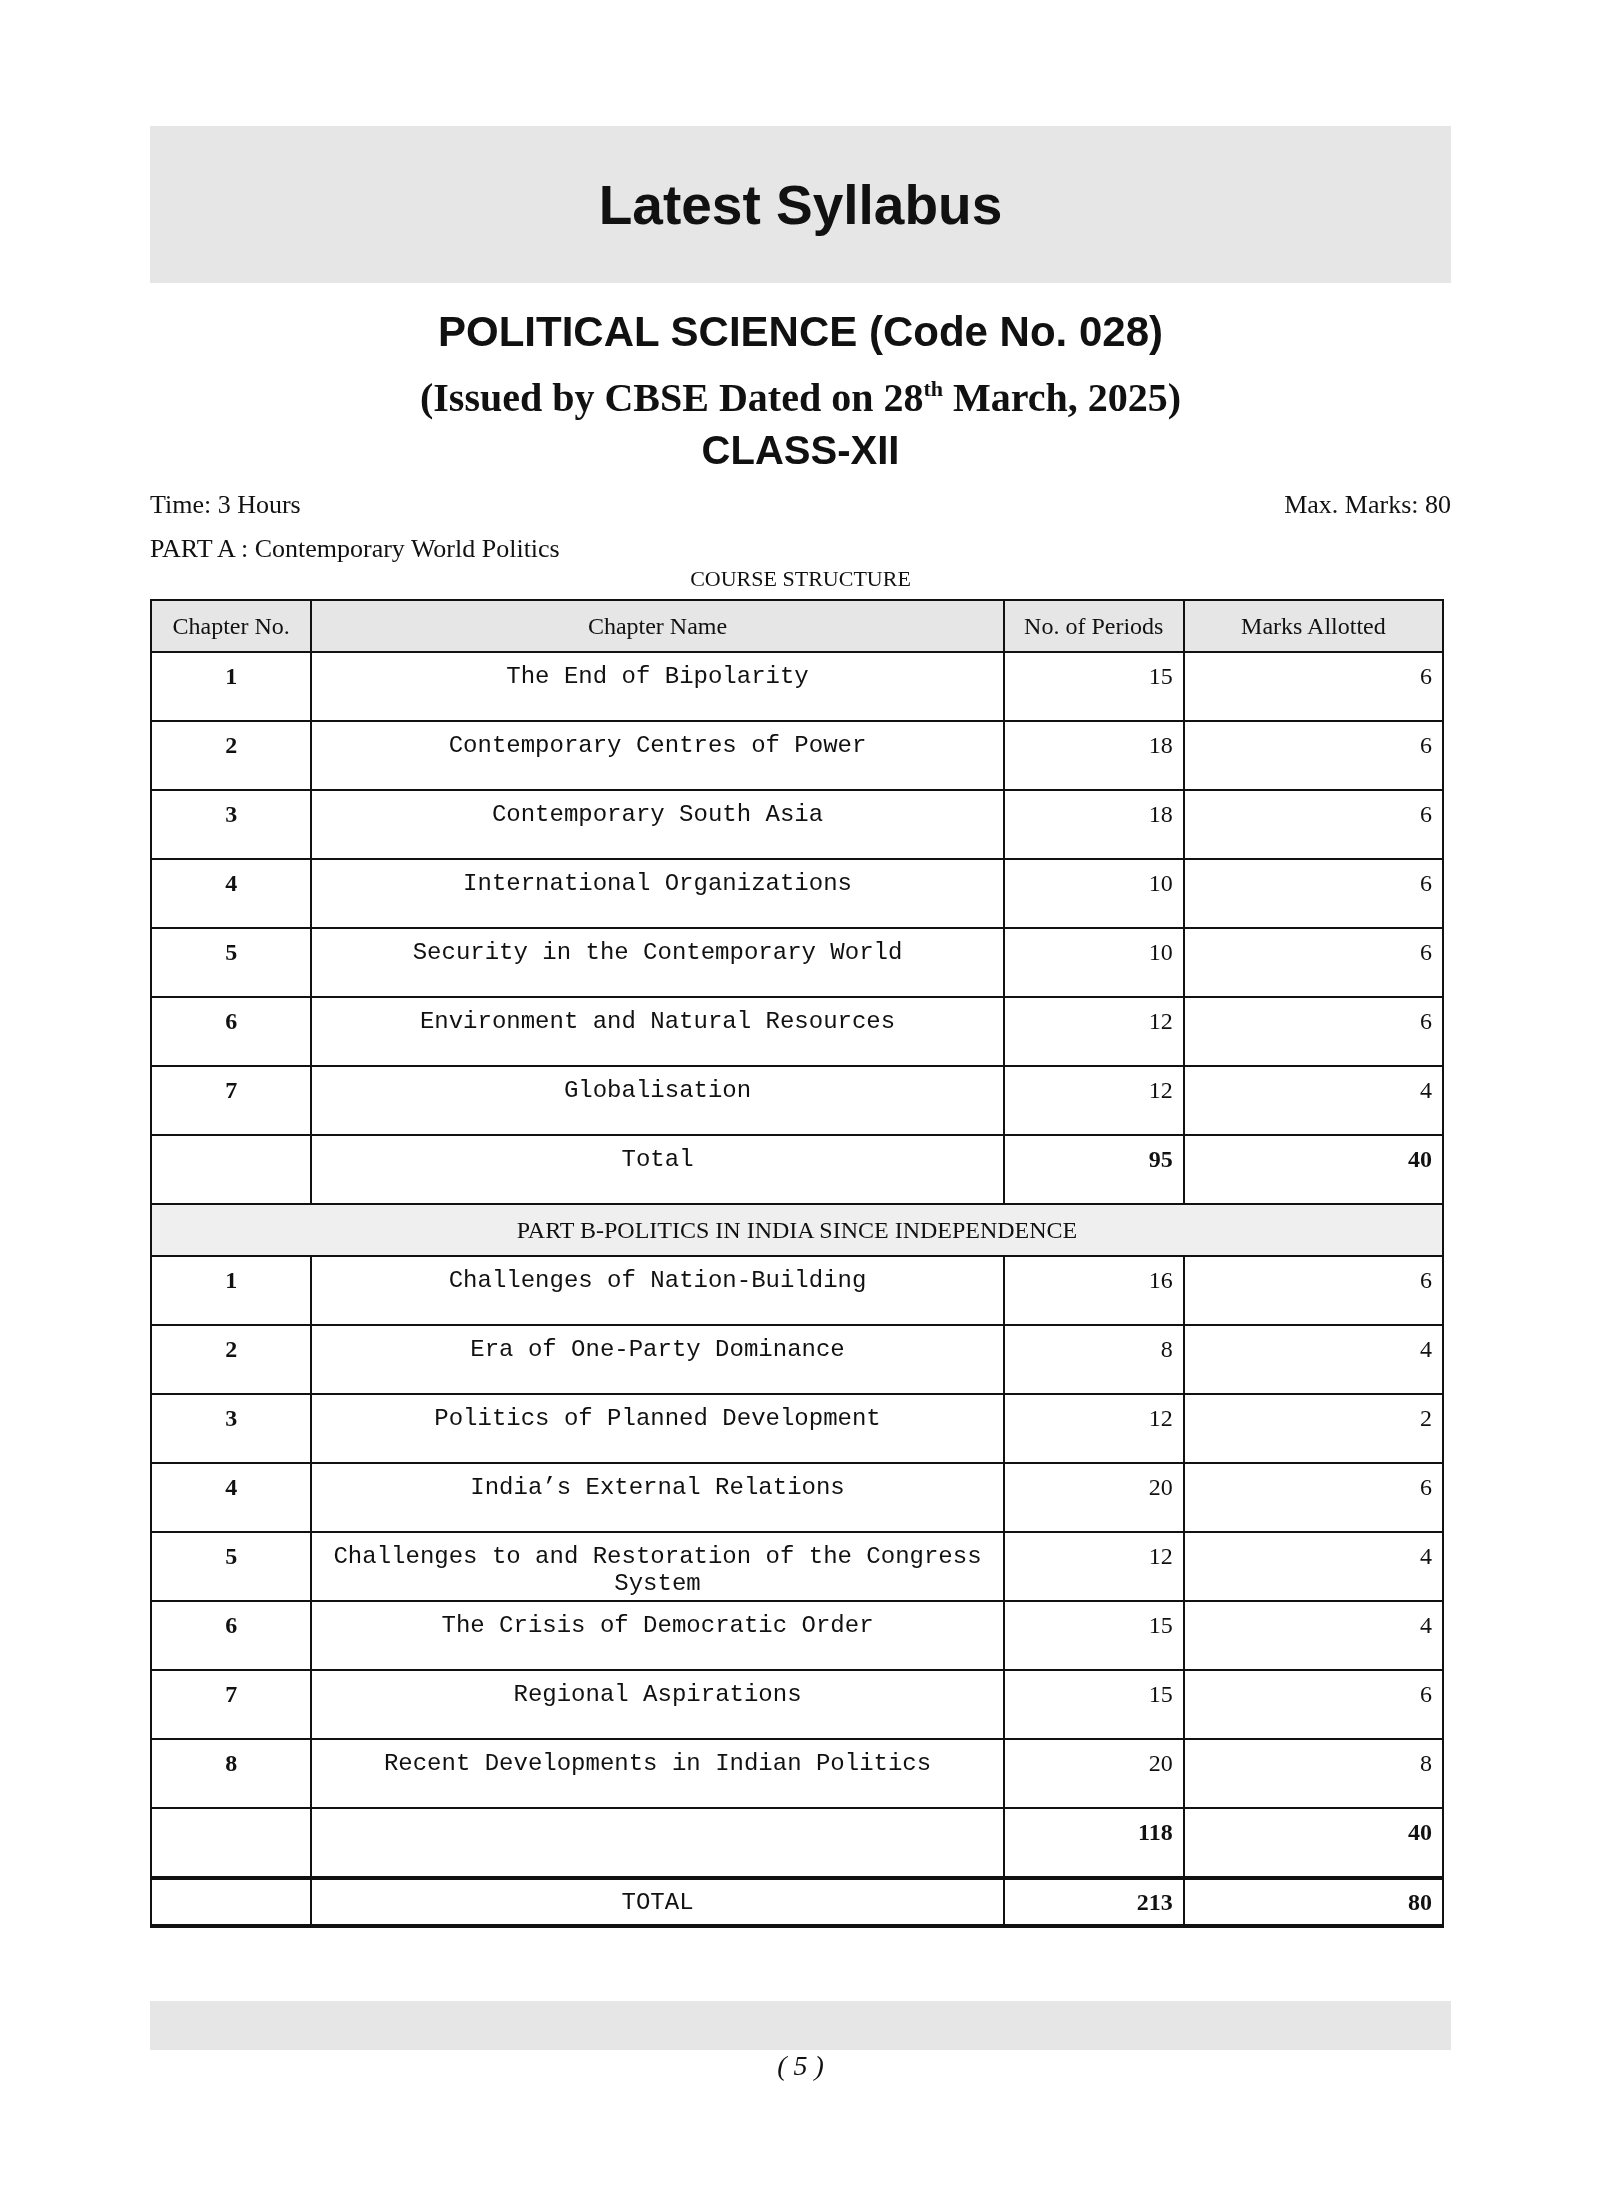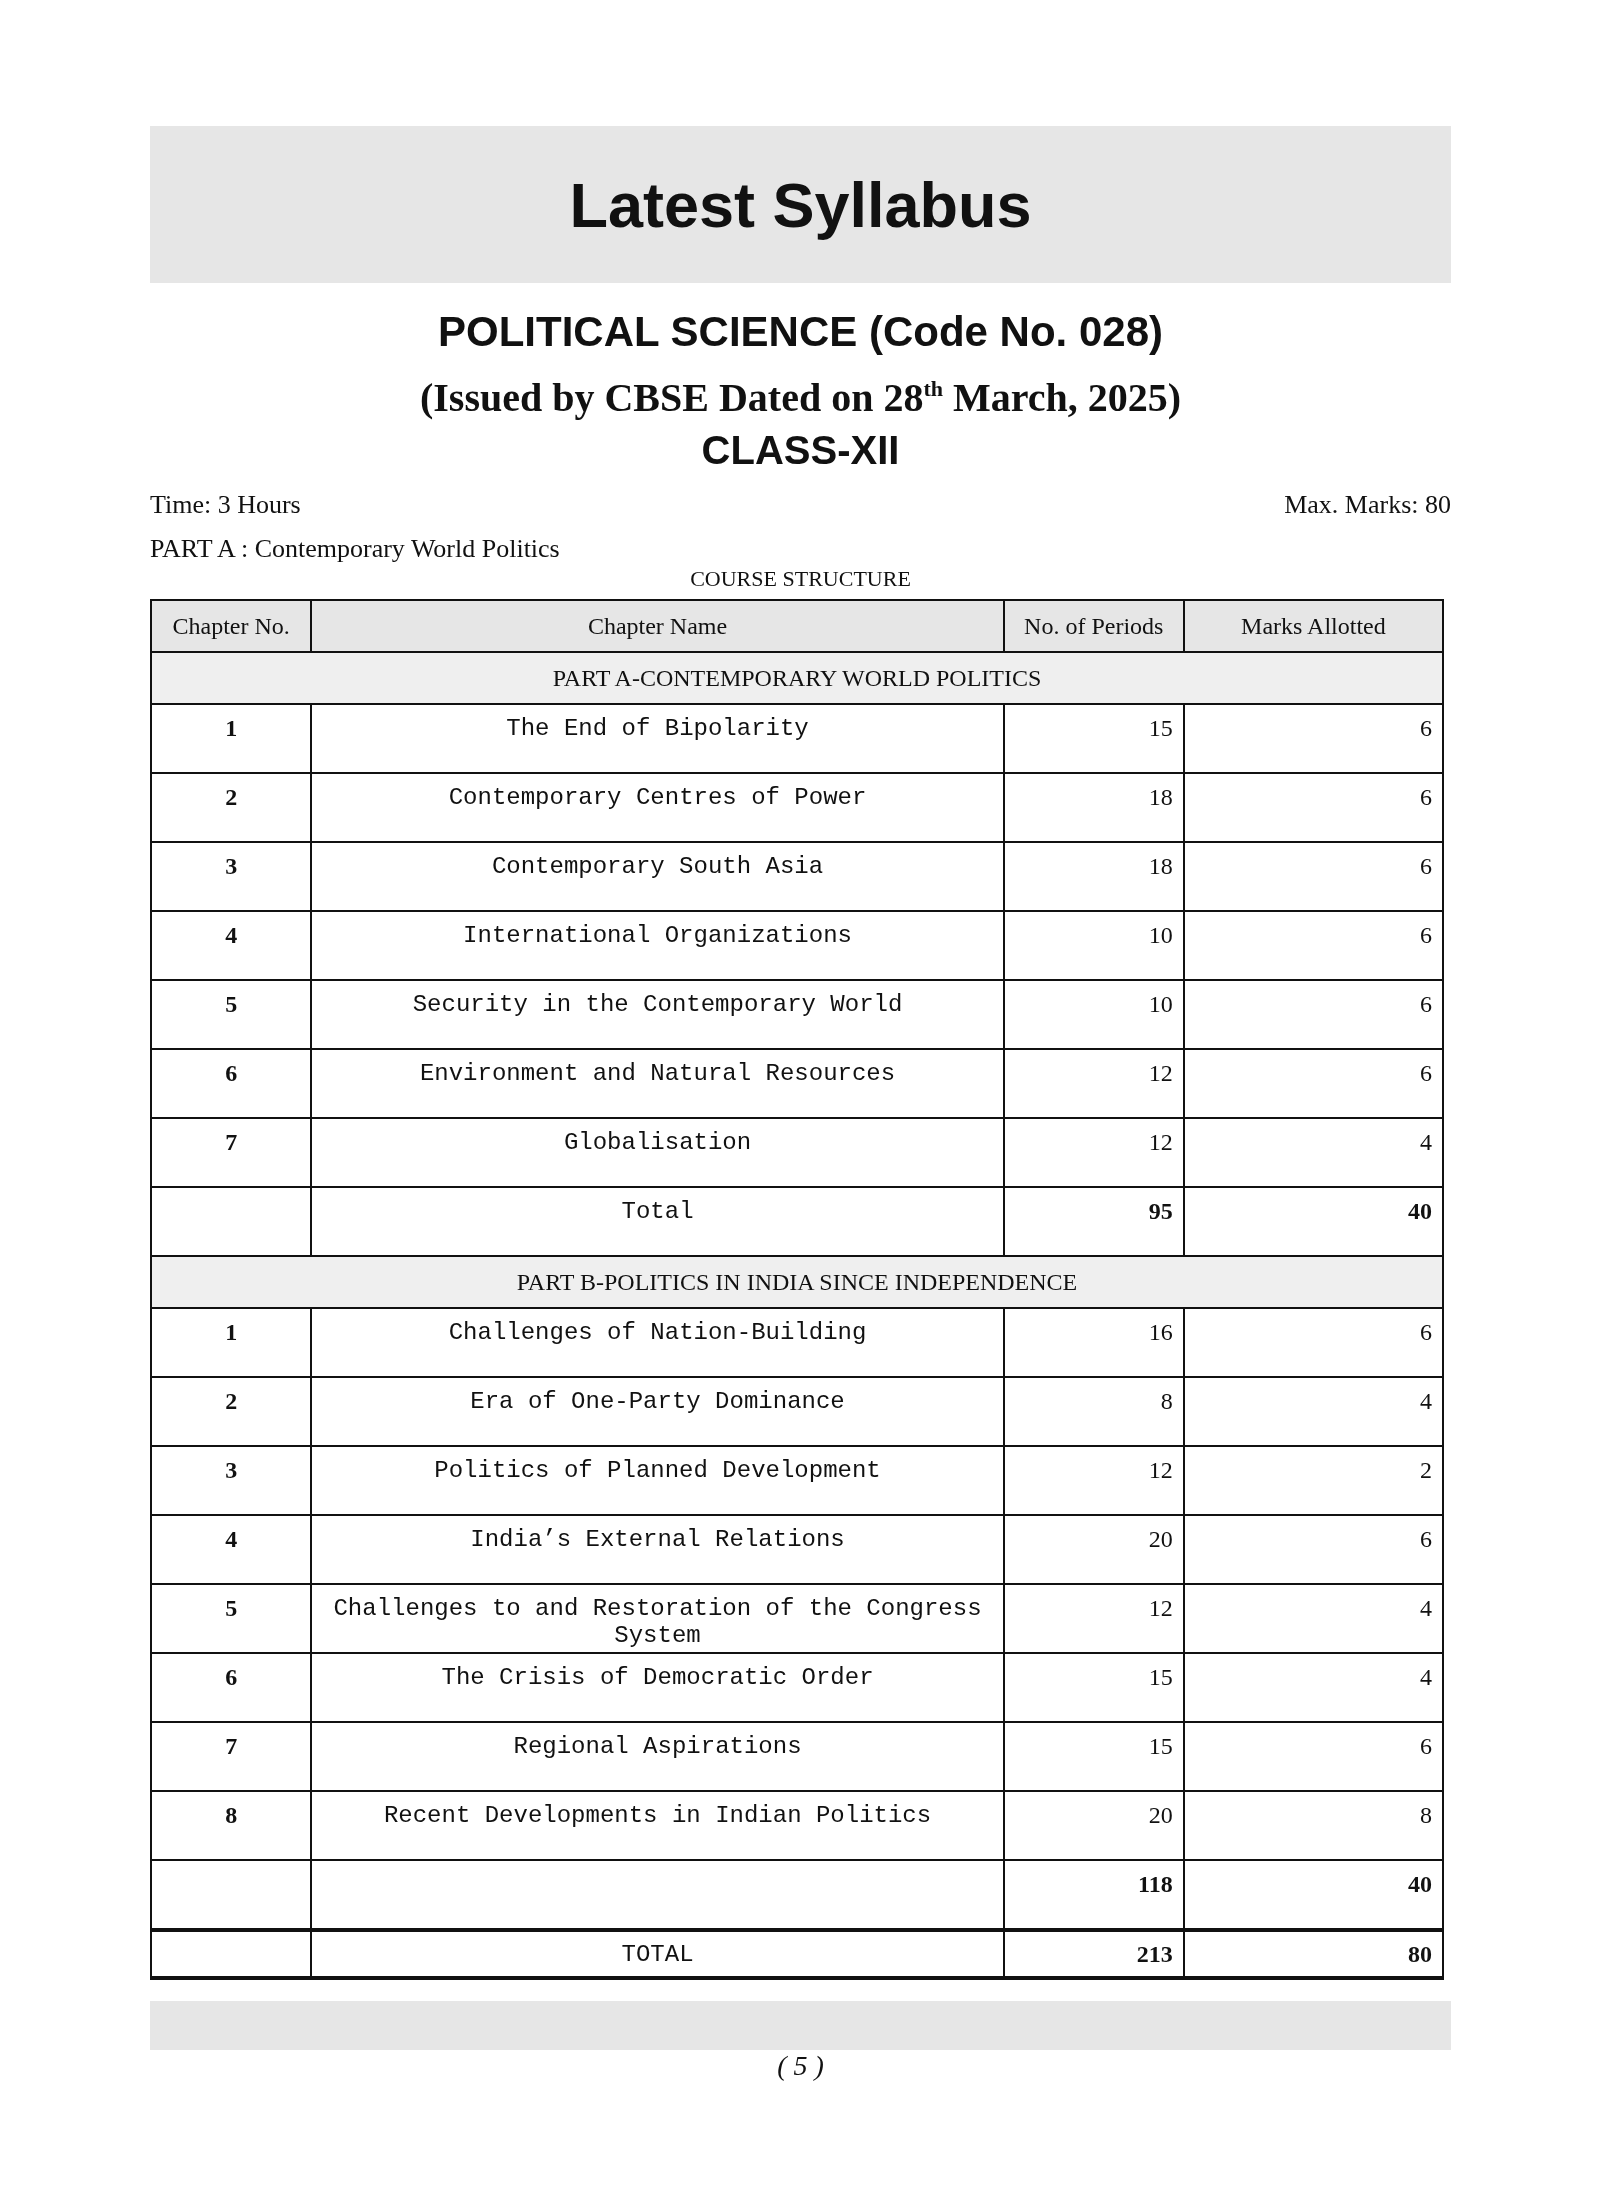--- a/index.html
+++ b/index.html
@@ -1,18 +1,18 @@
 <!DOCTYPE html>
 <html><head>
 <meta charset="utf-8">
 <style>
   html, body { margin:0; padding:0; background:#ffffff; }
   body { width:1600px; height:2200px; position:relative; overflow:hidden; font-family:"Liberation Serif", "DejaVu Serif", serif; color:#111; }
   .banner { position:absolute; left:150px; top:126px; width:1301px; height:157px; background:#e6e6e6; display:flex; align-items:center; justify-content:center; }
-  .banner h1 { margin:8px; font-family:"Liberation Sans", "DejaVu Sans", sans-serif; font-weight:bold; font-size:63px; letter-spacing:0px; color:#111; }
+  .banner h1 { margin:8px; font-family:"Liberation Sans", "DejaVu Sans", sans-serif; font-weight:bold; font-size:55px; letter-spacing:0px; color:#111; }
   .center-line { position:absolute; left:150px; width:1301px; text-align:center; }
   .subj { top:308px; font-family:"Liberation Sans", "DejaVu Sans", sans-serif; font-weight:bold; font-size:42px; }
   .issued { top:374px; font-family:"Liberation Serif", serif; font-weight:bold; font-size:40px; }
   .issued sup { font-size:22px; vertical-align:top; position:relative; top:2px; }
   .cls { top:428px; font-family:"Liberation Sans", "DejaVu Sans", sans-serif; font-weight:bold; font-size:40px; }
   .meta-row { position:absolute; left:150px; width:1301px; top:490px; font-size:26px; display:flex; justify-content:space-between; }
   .part-line { position:absolute; left:150px; top:534px; font-size:26px; }
   .course { position:absolute; left:150px; width:1301px; top:566px; text-align:center; font-size:22px; }
   table { position:absolute; left:150px; top:599px; width:1294px; border-collapse:collapse; font-size:24px; }
   td, th { border:2.5px solid #111; padding:0 10px; }
@@ -55,23 +55,20 @@
     </colgroup>
   <thead>
     <tr>
       <th>Chapter No.</th>
       <th>Chapter Name</th>
       <th>No. of Periods</th>
       <th>Marks Allotted</th>
     </tr>
   </thead>
   <tbody id="tbody">
-      <tr class="part">
-        <td colspan="4">PART A-CONTEMPORARY WORLD POLITICS</td>
-      </tr>
       <tr class="row">
         <td class="num">1</td>
         <td class="name">The End of Bipolarity</td>
         <td class="val">15</td>
         <td class="val">6</td>
       </tr>
       <tr class="row">
         <td class="num">2</td>
         <td class="name">Contemporary Centres of Power</td>
         <td class="val">18</td>

